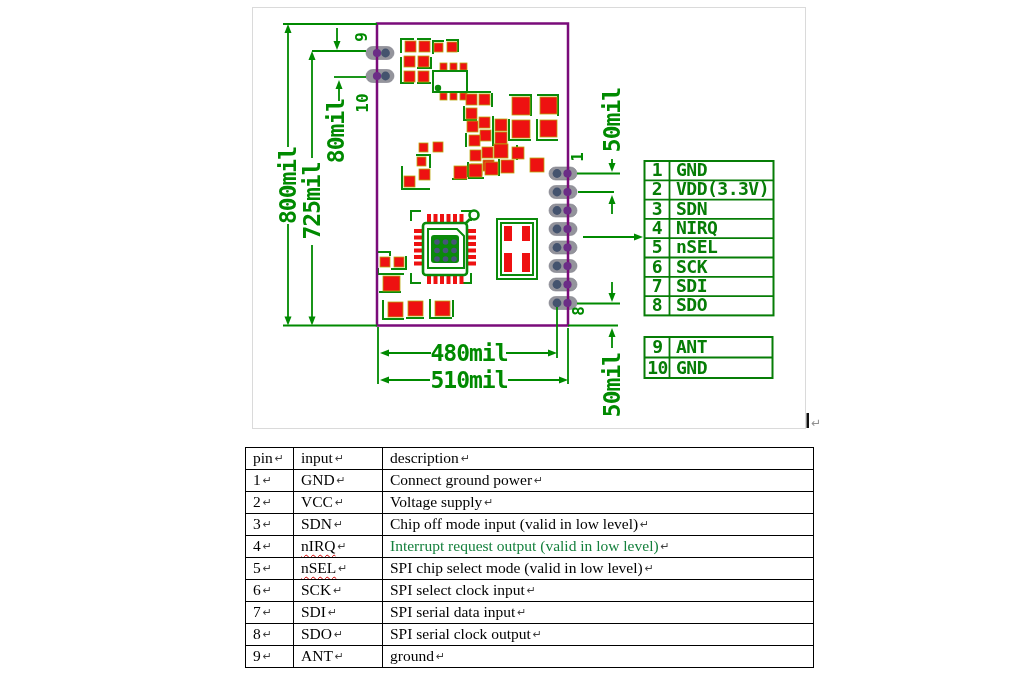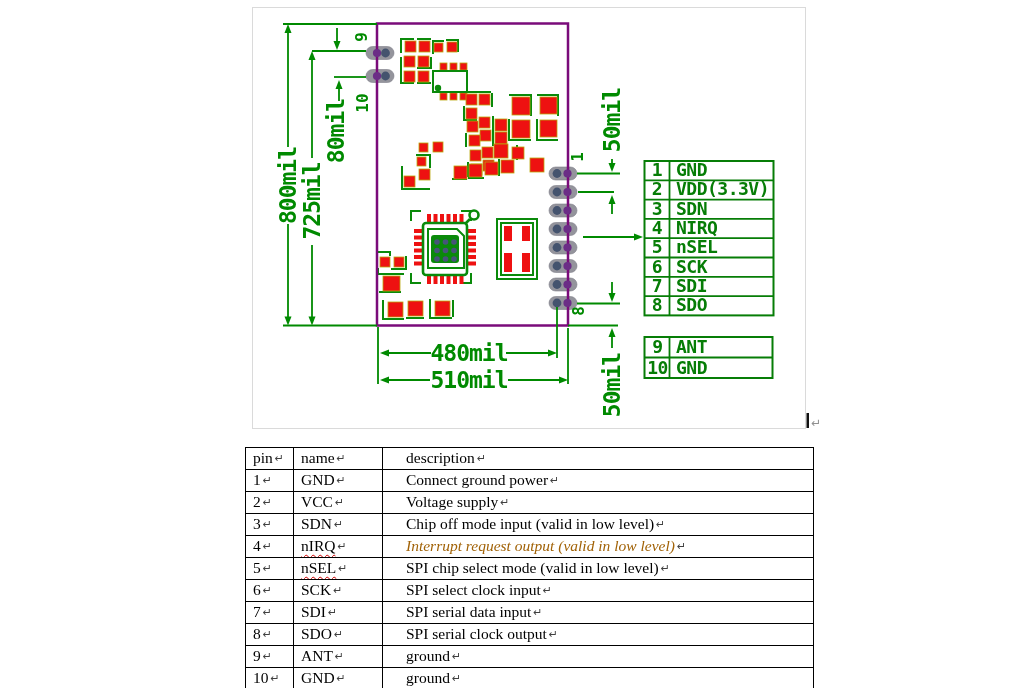--- a/index.html
+++ b/index.html
@@ -5,23 +5,23 @@
   html,body{margin:0;padding:0;background:#ffffff;}
   body{width:1032px;height:688px;position:relative;font-family:"Liberation Serif",serif;overflow:hidden;}
   #figure-wrap{position:absolute;left:0;top:0;width:1032px;height:442px;}
   svg text{user-select:none;}
   .dimtxt{font-family:"DejaVu Sans Mono",monospace;font-weight:bold;font-size:23px;fill:#008a00;letter-spacing:-1px;}
   .lbltxt{font-family:"DejaVu Sans Mono",monospace;font-weight:bold;font-size:16px;fill:#008a00;}
   .tbltxt{font-family:"DejaVu Sans Mono",monospace;font-weight:bold;font-size:18px;fill:#067d06;letter-spacing:-0.5px;}
   
   #desc-table{position:absolute;left:245px;top:447px;width:569px;border-collapse:collapse;table-layout:fixed;}
   #desc-table td{border:1.4px solid #000;height:20px;padding:0 2px 0 7px;font-size:15.5px;line-height:19px;white-space:nowrap;overflow:hidden;}
-  #desc-table td.desc{padding-left:23px;}
+  #desc-table td.desc{padding-left:7px;}
   .ret{font-family:"DejaVu Sans",sans-serif;font-size:11px;color:#404040;margin-left:2px;position:relative;top:-1px;}
-  .muted{color:#a16207;font-style:italic;}
+  .muted{color:#15803d;}
   .misspell{text-decoration:underline;text-decoration-style:wavy;text-decoration-color:#d00000;text-decoration-thickness:1px;text-underline-offset:3px;}
 </style>
 </head>
 <body>
 
 <div id="figure-wrap">
 <svg width="1032" height="442" viewBox="0 0 1032 442">
 
   <rect x="252.5" y="7.5" width="553" height="421" fill="none" stroke="#dadada" stroke-width="1"></rect>
 
@@ -330,21 +330,21 @@
 
 <table id="desc-table">
   <colgroup>
       <col style="width:48px">
       <col style="width:89px">
       <col>
     </colgroup>
   <tbody>
     <tr>
       <td><span>pin</span><span class="ret">↵</span></td>
-      <td><span>name</span><span class="ret">↵</span></td>
+      <td><span>input</span><span class="ret">↵</span></td>
       <td class="desc"><span>description</span><span class="ret">↵</span></td>
     </tr>
     <tr>
       <td><span>1</span><span class="ret">↵</span></td>
       <td><span>GND</span><span class="ret">↵</span></td>
       <td class="desc"><span>Connect ground power</span><span class="ret">↵</span></td>
     </tr>
     <tr>
       <td><span>2</span><span class="ret">↵</span></td>
       <td><span>VCC</span><span class="ret">↵</span></td>
@@ -378,19 +378,14 @@
     <tr>
       <td><span>8</span><span class="ret">↵</span></td>
       <td><span>SDO</span><span class="ret">↵</span></td>
       <td class="desc"><span>SPI serial clock output</span><span class="ret">↵</span></td>
     </tr>
     <tr>
       <td><span>9</span><span class="ret">↵</span></td>
       <td><span>ANT</span><span class="ret">↵</span></td>
       <td class="desc"><span>ground</span><span class="ret">↵</span></td>
     </tr>
-    <tr>
-      <td><span>10</span><span class="ret">↵</span></td>
-      <td><span>GND</span><span class="ret">↵</span></td>
-      <td class="desc"><span>ground</span><span class="ret">↵</span></td>
-    </tr>
   </tbody>
 </table>
 
 </body></html>

